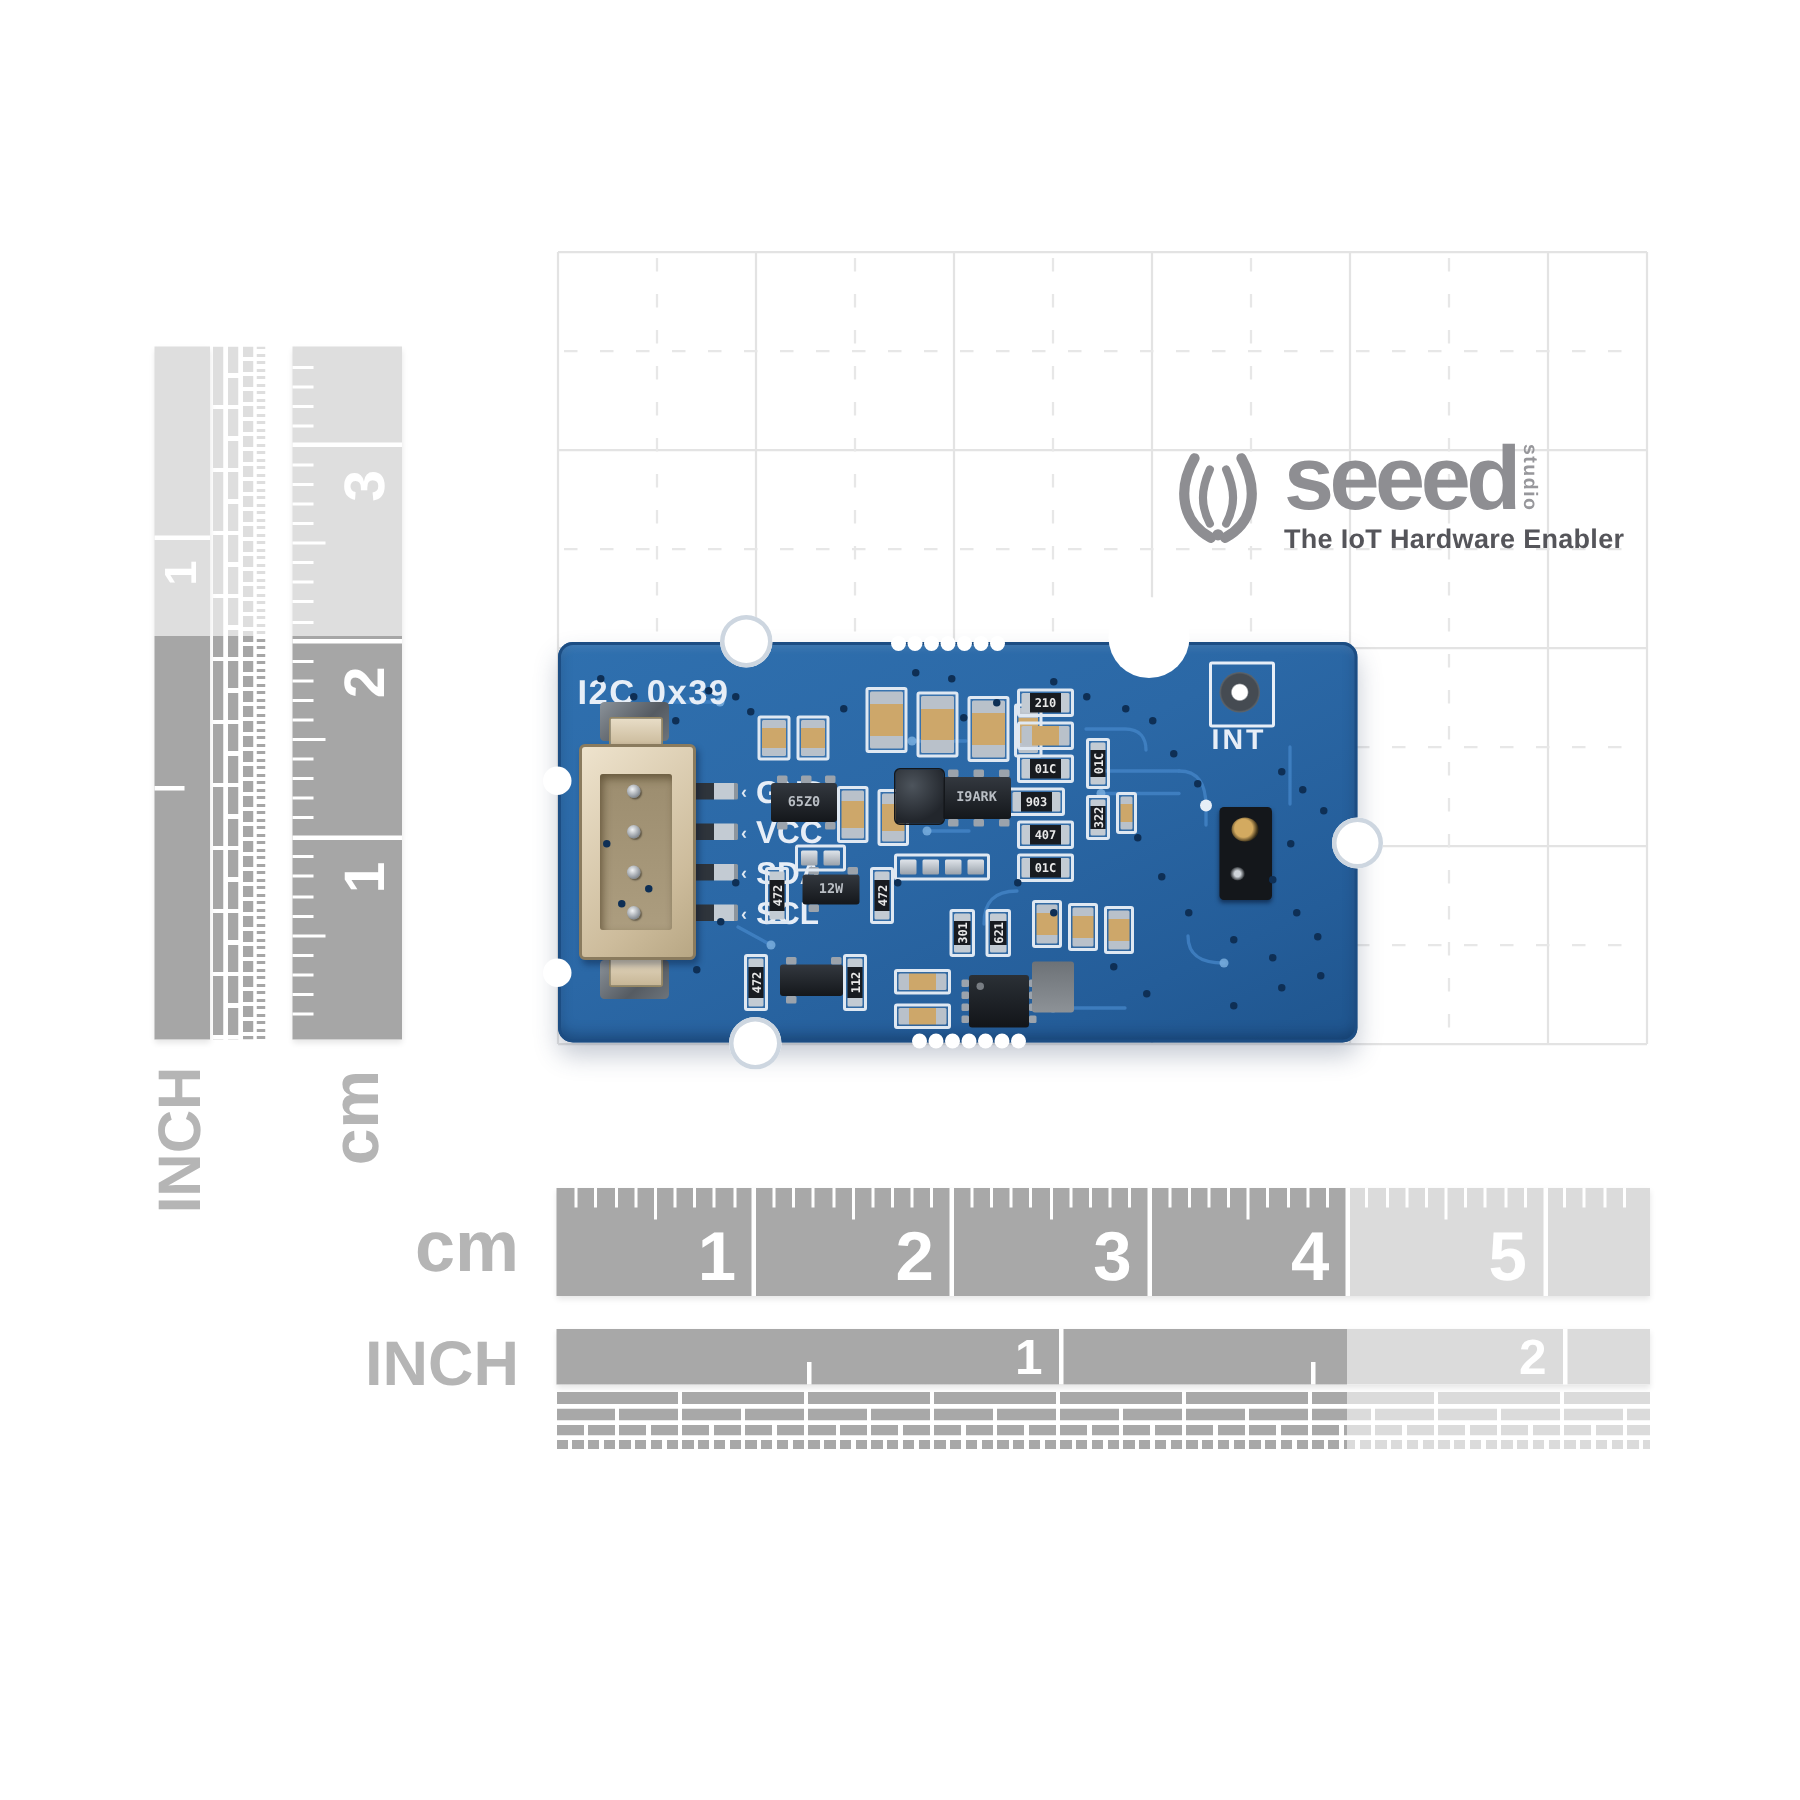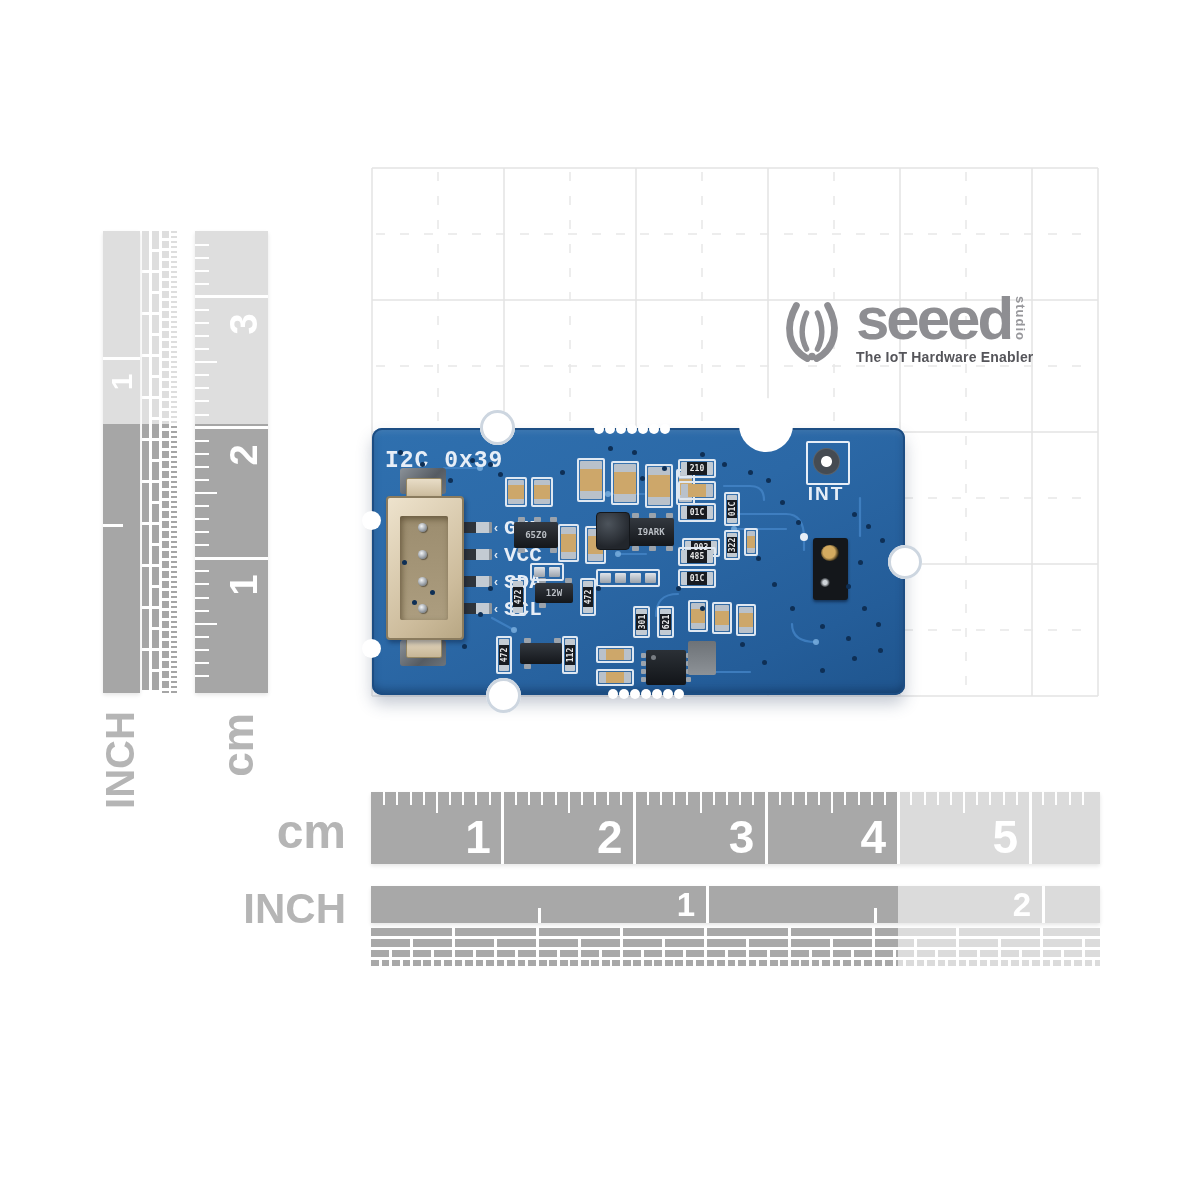--- a/index.html
+++ b/index.html
@@ -17,33 +17,33 @@
   .rlabel{position:absolute;color:#b5b5b5;font-weight:bold;line-height:1;}
   .vlabel{transform:rotate(-90deg);text-align:center;}
   .clip{position:absolute;overflow:hidden;}
 
   
   .logo{position:absolute;display:flex;align-items:flex-start;}
   .logo-texts{margin-left:10px;}
   .logo-brandrow{display:flex;align-items:flex-start;}
   .logo-brand{font-size:60px;font-weight:bold;letter-spacing:-3px;line-height:.82;}
   .logo-sub{writing-mode:vertical-rl;font-size:13px;font-weight:bold;letter-spacing:1px;margin-left:2px;margin-top:2px;}
-  .logo-tag{font-size:14px;font-weight:bold;margin-top:6px;letter-spacing:.2px;}
+  .logo-tag{font-size:18px;font-weight:bold;margin-top:6px;letter-spacing:.2px;}
 
   
   .pcb{position:absolute;left:372px;top:428px;width:533px;height:267px;
        background:linear-gradient(155deg,#2f70af 0%,#2b68a6 45%,#245d99 80%,#1f558e 100%);
        border-radius:10px;
        box-shadow:inset 0 0 0 2px #1c4d83, inset 0 -5px 9px rgba(0,20,50,.35),
                   inset 0 4px 6px rgba(255,255,255,.10), 0 9px 16px rgba(50,70,100,.28);}
   .hole{position:absolute;background:#fff;border-radius:50%;
         box-shadow:inset 0 0 0 3px #cdd6e0;}
   .notch{position:absolute;background:#fff;border-radius:50%;}
   .serr{position:absolute;background:#fff;border-radius:50%;width:10px;height:10px;}
-  .silk{position:absolute;color:#e7eef7;font-family:Liberation Mono, monospace;font-weight:bold;line-height:1;}
+  .silk{position:absolute;color:#e7eef7;font-family:Liberation Sans, sans-serif;font-weight:bold;line-height:1;}
 
   .chip{position:absolute;border:2px solid #dfe8f2;border-radius:2px;background:rgba(255,255,255,.06);}
   .chip-in{position:absolute;inset:1px;border-radius:1px;}
   .cap-v{background:linear-gradient(180deg,#b9c1ca 0 22%,#cda76a 22% 78%,#b9c1ca 78%);}
   .cap-h{background:linear-gradient(90deg,#b9c1ca 0 22%,#cda76a 22% 78%,#b9c1ca 78%);}
   .res-v{background:linear-gradient(180deg,#c3cbd3 0 18%,#181b20 18% 82%,#c3cbd3 82%);}
   .res-h{background:linear-gradient(90deg,#c3cbd3 0 18%,#181b20 18% 82%,#c3cbd3 82%);}
   .reslab{position:absolute;inset:0;display:flex;align-items:center;justify-content:center;
           color:#e8e8e8;font-size:8px;font-weight:bold;font-family:"DejaVu Sans Mono",monospace;}
   .sot{position:absolute;background:linear-gradient(180deg,#33383f,#14171b);border-radius:2px;}
@@ -434,28 +434,28 @@
         <div class="chip" style="left: 306px; top: 31px; width: 34px; height: 15px;">
           <div class="chip-in res-h">
             <div class="reslab">210</div>
           </div>
         </div>
         <div class="chip" style="left: 306px; top: 75px; width: 34px; height: 15px;">
           <div class="chip-in res-h">
             <div class="reslab">01C</div>
           </div>
         </div>
-        <div class="chip" style="left: 310px; top: 97px; width: 34px; height: 15px; margin-top: 13px;">
+        <div class="chip" style="left: 300px; top: 97px; width: 34px; height: 15px;">
           <div class="chip-in res-h">
             <div class="reslab">903</div>
           </div>
         </div>
         <div class="chip" style="left: 306px; top: 119px; width: 34px; height: 15px;">
           <div class="chip-in res-h">
-            <div class="reslab">485</div>
+            <div class="reslab">407</div>
           </div>
         </div>
         <div class="chip" style="left: 306px; top: 141px; width: 34px; height: 15px;">
           <div class="chip-in res-h">
             <div class="reslab">01C</div>
           </div>
         </div>
         <div class="chip" style="left: 352px; top: 64px; width: 12px; height: 30px;">
           <div class="chip-in res-v">
             <div class="reslab" style="transform: rotate(-90deg);">01C</div>

